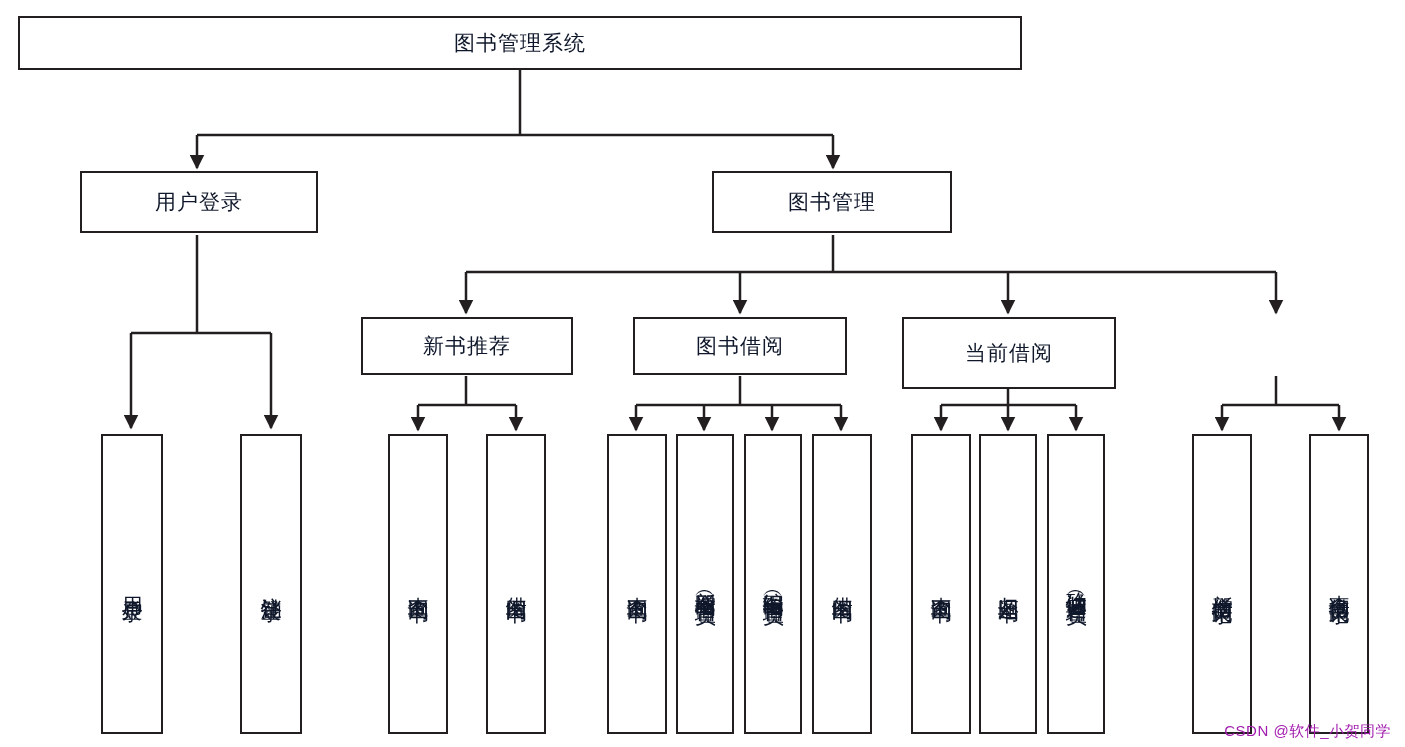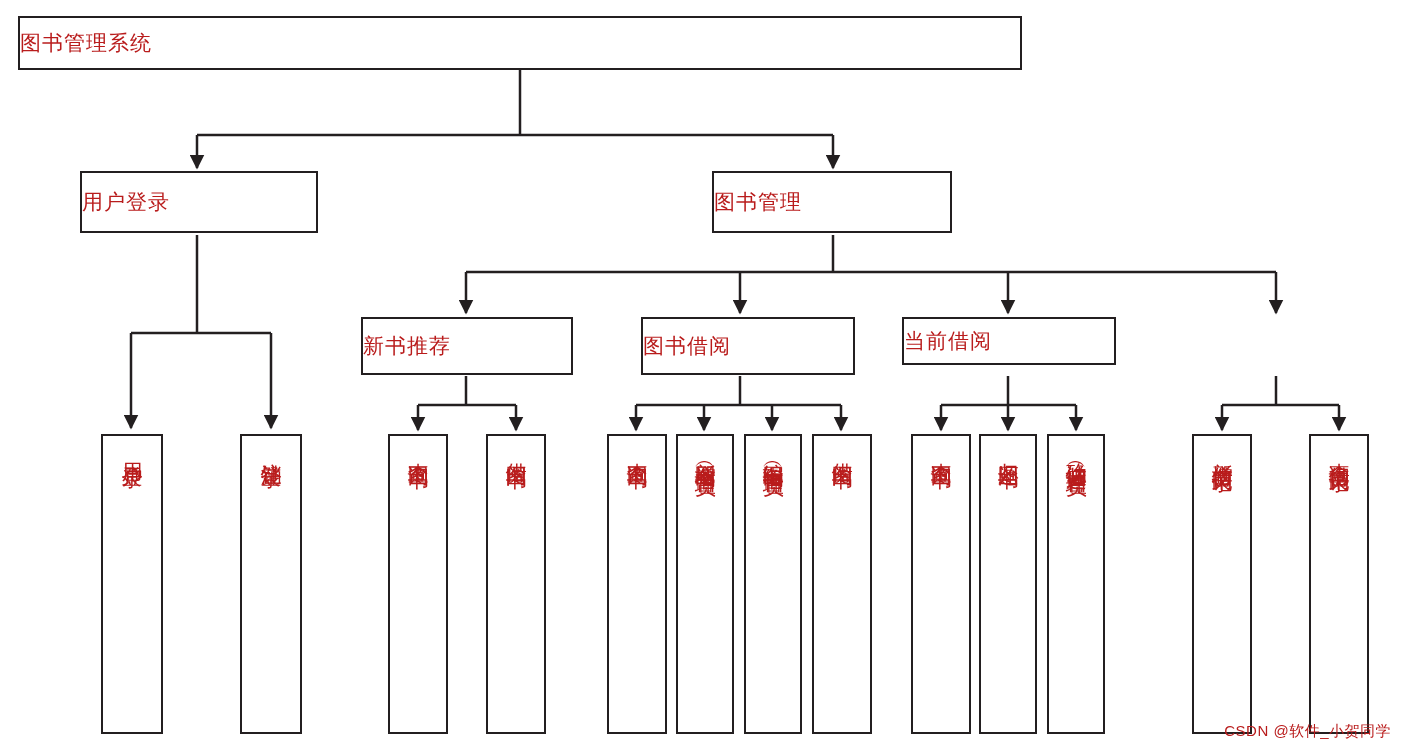--- a/index.html
+++ b/index.html
@@ -23,22 +23,22 @@
     height: 747px;
     pointer-events: none;
   }
   .node {
     position: absolute;
     box-sizing: border-box;
     border: 2px solid #231f20;
     background: #ffffff;
     display: flex;
     align-items: center;
-    justify-content: flex-start;
-    color: #b91c1c;
+    justify-content: center;
+    color: #0f172a;
     text-align: center;
   }
   .node.horiz {
     font-size: 21px;
     line-height: 1.2;
     letter-spacing: 1px;
   }
   .node.vert {
     writing-mode: vertical-rl;
     text-orientation: upright;
@@ -50,21 +50,21 @@
   .node.vert span {
     writing-mode: vertical-rl;
     text-orientation: upright;
     display: block;
   }
   .watermark {
     position: absolute;
     right: 14px;
     bottom: 6px;
     font-size: 15px;
-    color: #b91c1c;
+    color: #a21caf;
     letter-spacing: 0.5px;
     white-space: nowrap;
   }
 </style>
 </head>
 <body>
 
 <div id="canvas">
 
   <svg class="lines" viewBox="0 0 1405 747">
@@ -124,24 +124,24 @@
   <div class="node horiz" style="left:80px; top:171px; width:238px; height:62px;">
     <span>用户登录</span>
   </div>
   <div class="node horiz" style="left:361px; top:317px; width:212px; height:58px;">
     <span>新书推荐</span>
   </div>
 
   <div class="node horiz" style="left:712px; top:171px; width:240px; height:62px;">
     <span>图书管理</span>
   </div>
-  <div class="node horiz" style="left:633px; top:317px; width:214px; height:58px;margin-left:8px;">
+  <div class="node horiz" style="left:633px; top:317px; width:214px; height:58px;">
     <span>图书借阅</span>
   </div>
-  <div class="node horiz" style="left:902px; top:317px; width:214px; height:48px;">
+  <div class="node horiz" style="left:902px; top:317px; width:214px; height:72px;">
     <span>当前借阅</span>
   </div>
 
   <div class="node vert" style="left:101px; top:434px; width:62px; height:300px;">
     <span>用户登录</span>
   </div>
   <div class="node vert" style="left:240px; top:434px; width:62px; height:300px;">
     <span>注销登录</span>
   </div>
 

